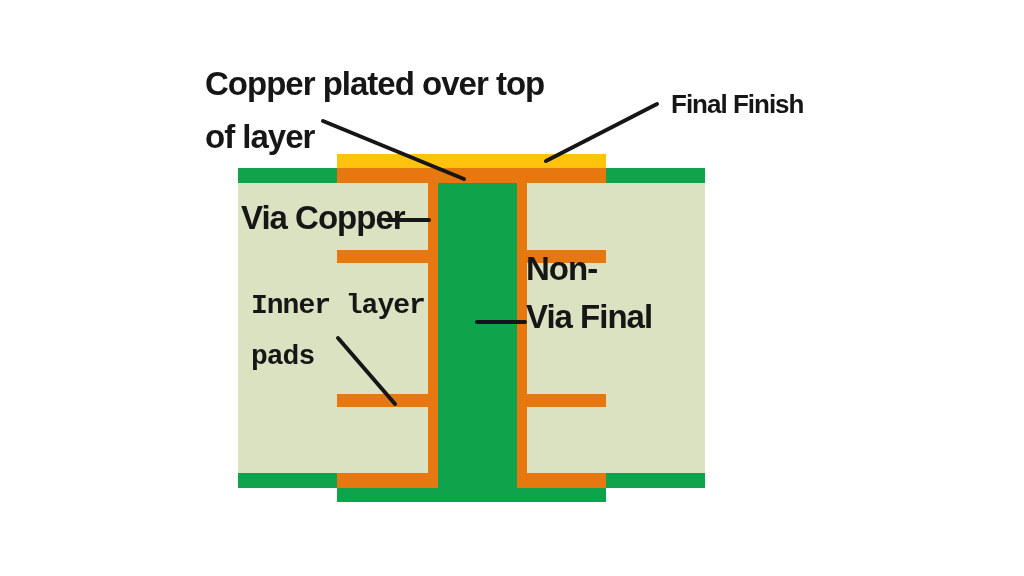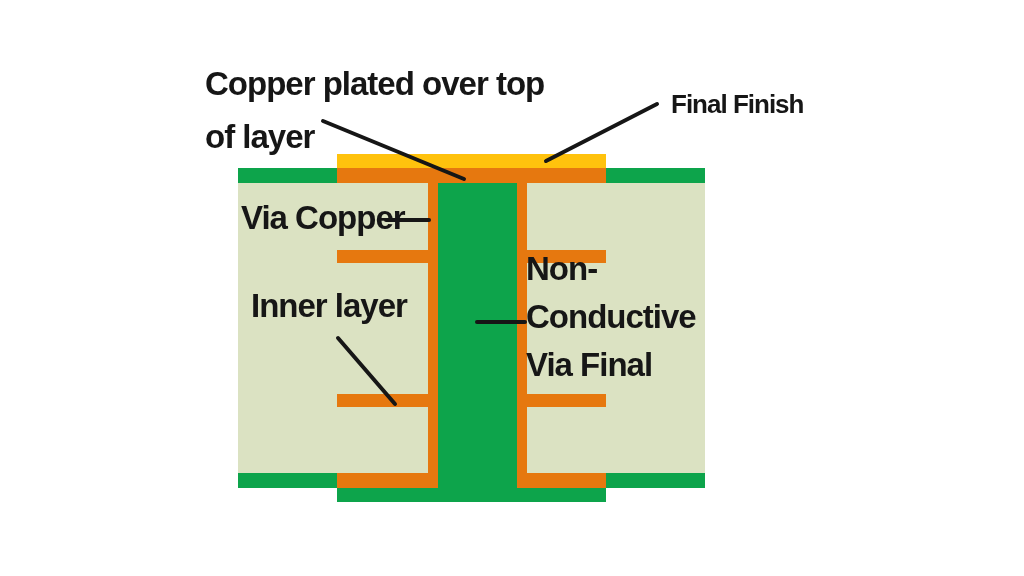--- a/index.html
+++ b/index.html
@@ -44,21 +44,21 @@
   .label {
     position: absolute;
     font-weight: 700;
     color: #161616;
     letter-spacing: -1px;
     white-space: nowrap;
   }
   .label-copper    { left: 205px; top:  57px; font-size: 33px; line-height: 53px; }
   .label-finish    { left: 661px; top:  86px; font-size: 26px; line-height: 36px; margin-left: 10px; }
   .label-plating   { left: 241px; top: 200px; font-size: 33px; line-height: 36px; }
-  .label-innerpads { left: 251px; top: 280px; font-size: 33px; line-height: 51px; }
+  .label-innerpads { left: 251px; top: 280px; font-size: 28px; line-height: 51px; font-family: Liberation Mono, monospace; }
   .label-viafill   { left: 526px; top: 245px; font-size: 33px; line-height: 48px; }
 
   .pointer-lines {
     position: absolute;
     left: 0; top: 0;
     pointer-events: none;
   }
   .pointer-lines line {
     stroke: #161616;
     stroke-width: 4;
@@ -106,21 +106,21 @@
     <div>Copper plated over top</div>
     <div>of layer</div>
   </div>
 
   <div class="label label-finish">Final Finish</div>
 
   <div class="label label-plating">Via Copper</div>
 
   <div class="label label-innerpads">
     <div>Inner layer</div>
+    <div>pads</div>
   </div>
 
   <div class="label label-viafill">
     <div>Non-</div>
-    <div>Conductive</div>
     <div>Via Final</div>
   </div>
 
 </div>
 
 </body></html>

